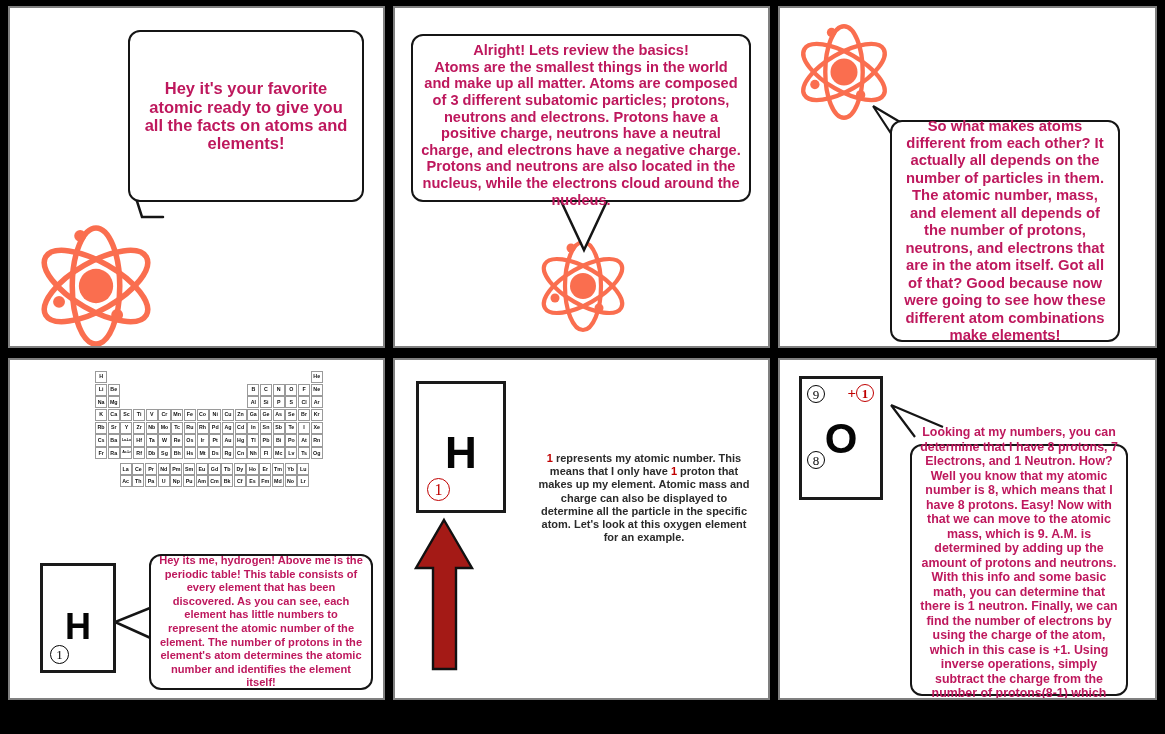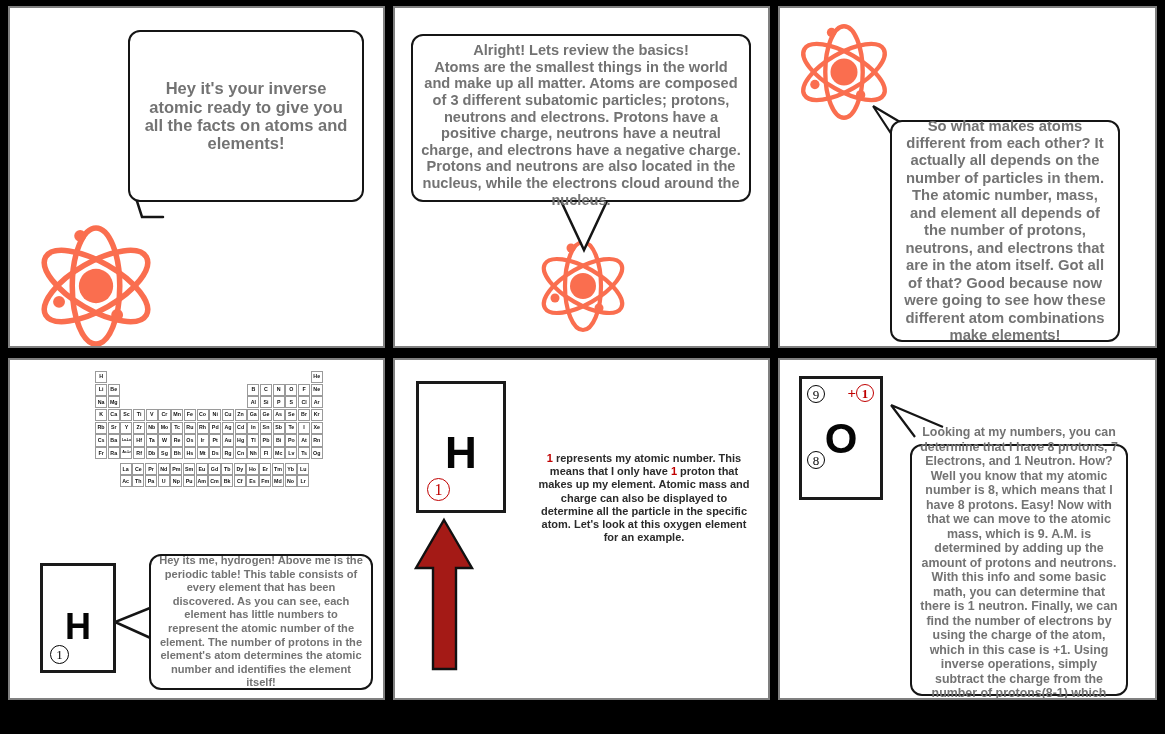--- a/index.html
+++ b/index.html
@@ -28,21 +28,21 @@
   #panel-4 { left: 8px;   top: 358px; width: 377px; height: 342px; }
   #panel-5 { left: 393px; top: 358px; width: 377px; height: 342px; }
   #panel-6 { left: 778px; top: 358px; width: 379px; height: 342px; }
 
   
   .bubble {
     position: absolute;
     background: #ffffff;
     border: 2.5px solid #151515;
     border-radius: 12px;
-    color: #737373;
+    color: #be185d;
     font-weight: bold;
     text-align: center;
     line-height: 1.12;
     padding: 6px 8px;
     z-index: 5;
   }
   .bubble-title { display: block; font-weight: bold; }
 
   .tail { position: absolute; z-index: 4; }
   .tail svg { display: block; overflow: visible; }
@@ -110,21 +110,21 @@
   
   #red-arrow { position: absolute; z-index: 4; }
 </style>
 </head>
 <body>
 
 <div id="storyboard">
 
   <div class="panel" id="panel-1">
     <div class="bubble" style="left:118px; top:22px; width:236px; height:172px; font-size:16.5px; display:flex; align-items:center; justify-content:center;">
-      <span>Hey it's your inverse atomic ready to give you all the facts on atoms and elements!</span>
+      <span>Hey it's your favorite atomic ready to give you all the facts on atoms and elements!</span>
     </div>
     <div class="tail" style="left:98px; top:185px;">
       <svg width="60" height="50" viewBox="0 0 60 50">
         <path d="M 28 3 L 55 3 L 55 25 L 30 25 Z" fill="#ffffff" stroke="none"></path>
         <path d="M 55 4 L 27 2 L 34 24 L 55 24" fill="#ffffff" stroke="#151515" stroke-width="2.5" stroke-linejoin="miter" stroke-linecap="round"></path>
       </svg>
     </div>
     <div class="atom" style="left:12px; top:212px;">
       <svg width="148" height="132" viewBox="0 0 100 100">
         <g fill="none" stroke="#fa6e4f" stroke-width="4.2">

